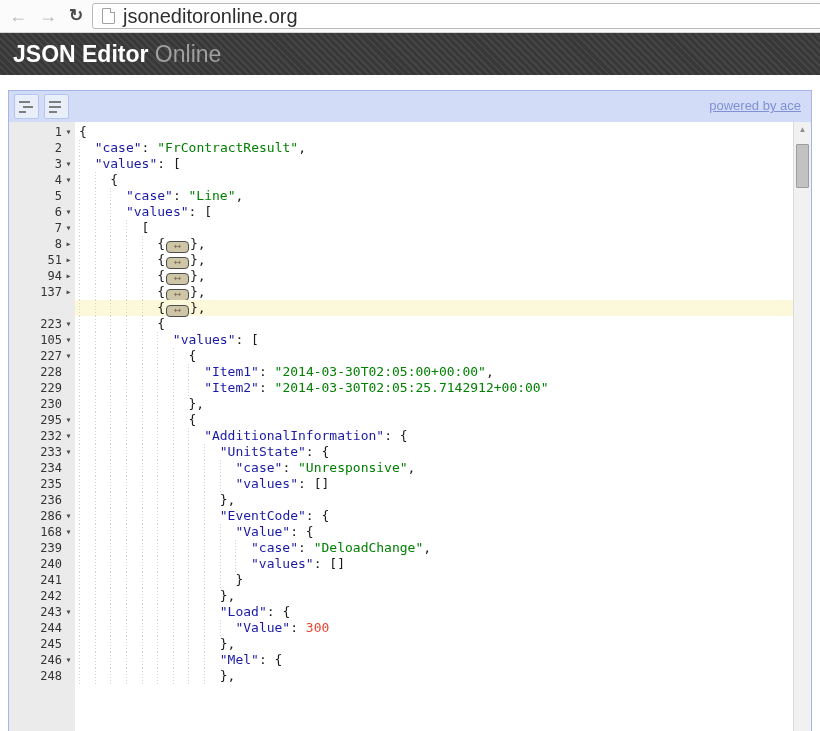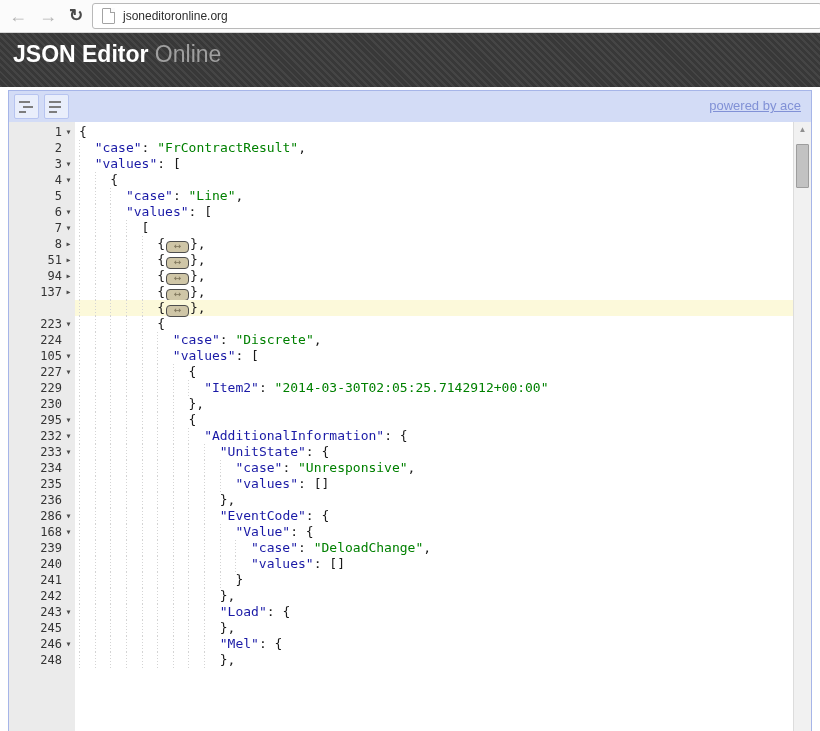--- a/index.html
+++ b/index.html
@@ -14,24 +14,24 @@
   .navbtn.back{left:6px;}
   .navbtn.fwd{left:36px;}
   .navbtn.refresh{left:64px;color:#4a4a4a;font-size:17px;}
   .abar{position:absolute;left:92px;top:3px;right:-2px;height:24px;background:#fff;
         border:1px solid #b9b9b9;border-radius:3px;display:flex;align-items:center;
         padding-left:9px;gap:8px;}
   .doc{width:11px;height:14px;border:1px solid #a3a3a3;border-radius:1px;position:relative;
        background:#fff;flex:0 0 auto;}
   .doc::before{content:"";position:absolute;top:-1px;right:-1px;width:4px;height:4px;
        background:#fbfbfb;border-left:1px solid #a3a3a3;border-bottom:1px solid #a3a3a3;}
-  .url{font-size:12px;color:#2e2e2e;line-height:22px;}
-
-  
-  .site-header{position:absolute;top:33px;left:0;right:0;height:54px;
+  .url{font-size:20px;color:#2e2e2e;line-height:22px;}
+
+  
+  .site-header{position:absolute;top:33px;left:0;right:0;height:42px;
       background:repeating-linear-gradient(45deg,#454545 0 2px,#383838 2px 5px);}
   .title{padding-left:13px;line-height:42px;font-size:23px;white-space:pre;}
   .title .tb{color:#ffffff;font-weight:bold;}
   .title .tl{color:#9f9f9f;font-weight:normal;}
 
   
   .panel{position:absolute;left:8px;top:90px;width:802px;height:656px;
          border:1px solid #a6b5e8;background:#fff;box-sizing:content-box;}
   .toolbar{position:absolute;top:0;left:0;right:0;height:38px;background:#d3dcf6;}
   .tbtn{position:absolute;top:3px;width:25px;height:25px;background:#e9eefb;
@@ -162,32 +162,32 @@
         </div>
         <div class="row active">
           <div class="gut"><span>180</span><span class="arw">▸</span></div>
           <div class="code"><span class="ind"></span><span class="ind"></span><span class="ind"></span><span class="ind"></span><span class="ind"></span><span class="tk-pun">{</span><span class="pill">↔</span><span class="tk-pun">},</span></div>
         </div>
         <div class="row">
           <div class="gut"><span>223</span><span class="arw">▾</span></div>
           <div class="code"><span class="ind"></span><span class="ind"></span><span class="ind"></span><span class="ind"></span><span class="ind"></span><span class="tk-pun">{</span></div>
         </div>
         <div class="row">
-          <div class="gut"><span>224</span></div>
-          <div class="code"><span class="ind"></span><span class="ind"></span><span class="ind"></span><span class="ind"></span><span class="ind"></span><span class="ind"></span><span class="tk-key">"case"</span><span class="tk-pun">: </span><span class="tk-str">"Discrete"</span><span class="tk-pun">,</span></div>
-        </div>
-        <div class="row">
           <div class="gut"><span>105</span><span class="arw">▾</span></div>
           <div class="code"><span class="ind"></span><span class="ind"></span><span class="ind"></span><span class="ind"></span><span class="ind"></span><span class="ind"></span><span class="tk-key">"values"</span><span class="tk-pun">: [</span></div>
         </div>
         <div class="row">
           <div class="gut"><span>227</span><span class="arw">▾</span></div>
           <div class="code"><span class="ind"></span><span class="ind"></span><span class="ind"></span><span class="ind"></span><span class="ind"></span><span class="ind"></span><span class="ind"></span><span class="tk-pun">{</span></div>
         </div>
         <div class="row">
+          <div class="gut"><span>228</span></div>
+          <div class="code"><span class="ind"></span><span class="ind"></span><span class="ind"></span><span class="ind"></span><span class="ind"></span><span class="ind"></span><span class="ind"></span><span class="ind"></span><span class="tk-key">"Item1"</span><span class="tk-pun">: </span><span class="tk-str">"2014-03-30T02:05:00+00:00"</span><span class="tk-pun">,</span></div>
+        </div>
+        <div class="row">
           <div class="gut"><span>229</span></div>
           <div class="code"><span class="ind"></span><span class="ind"></span><span class="ind"></span><span class="ind"></span><span class="ind"></span><span class="ind"></span><span class="ind"></span><span class="ind"></span><span class="tk-key">"Item2"</span><span class="tk-pun">: </span><span class="tk-str">"2014-03-30T02:05:25.7142912+00:00"</span></div>
         </div>
         <div class="row">
           <div class="gut"><span>230</span></div>
           <div class="code"><span class="ind"></span><span class="ind"></span><span class="ind"></span><span class="ind"></span><span class="ind"></span><span class="ind"></span><span class="ind"></span><span class="tk-pun">},</span></div>
         </div>
         <div class="row">
           <div class="gut"><span>295</span><span class="arw">▾</span></div>
           <div class="code"><span class="ind"></span><span class="ind"></span><span class="ind"></span><span class="ind"></span><span class="ind"></span><span class="ind"></span><span class="ind"></span><span class="tk-pun">{</span></div>
@@ -232,20 +232,24 @@
           <div class="gut"><span>241</span></div>
           <div class="code"><span class="ind"></span><span class="ind"></span><span class="ind"></span><span class="ind"></span><span class="ind"></span><span class="ind"></span><span class="ind"></span><span class="ind"></span><span class="ind"></span><span class="ind"></span><span class="tk-pun">}</span></div>
         </div>
         <div class="row">
           <div class="gut"><span>242</span></div>
           <div class="code"><span class="ind"></span><span class="ind"></span><span class="ind"></span><span class="ind"></span><span class="ind"></span><span class="ind"></span><span class="ind"></span><span class="ind"></span><span class="ind"></span><span class="tk-pun">},</span></div>
         </div>
         <div class="row">
           <div class="gut"><span>243</span><span class="arw">▾</span></div>
           <div class="code"><span class="ind"></span><span class="ind"></span><span class="ind"></span><span class="ind"></span><span class="ind"></span><span class="ind"></span><span class="ind"></span><span class="ind"></span><span class="ind"></span><span class="tk-key">"Load"</span><span class="tk-pun">: {</span></div>
+        </div>
+        <div class="row">
+          <div class="gut"><span>244</span></div>
+          <div class="code"><span class="ind"></span><span class="ind"></span><span class="ind"></span><span class="ind"></span><span class="ind"></span><span class="ind"></span><span class="ind"></span><span class="ind"></span><span class="ind"></span><span class="ind"></span><span class="tk-key">"Value"</span><span class="tk-pun">: </span><span class="tk-num">300</span></div>
         </div>
         <div class="row">
           <div class="gut"><span>245</span></div>
           <div class="code"><span class="ind"></span><span class="ind"></span><span class="ind"></span><span class="ind"></span><span class="ind"></span><span class="ind"></span><span class="ind"></span><span class="ind"></span><span class="ind"></span><span class="tk-pun">},</span></div>
         </div>
         <div class="row">
           <div class="gut"><span>246</span><span class="arw">▾</span></div>
           <div class="code"><span class="ind"></span><span class="ind"></span><span class="ind"></span><span class="ind"></span><span class="ind"></span><span class="ind"></span><span class="ind"></span><span class="ind"></span><span class="ind"></span><span class="tk-key">"Mel"</span><span class="tk-pun">: {</span></div>
         </div>
         <div class="row">

